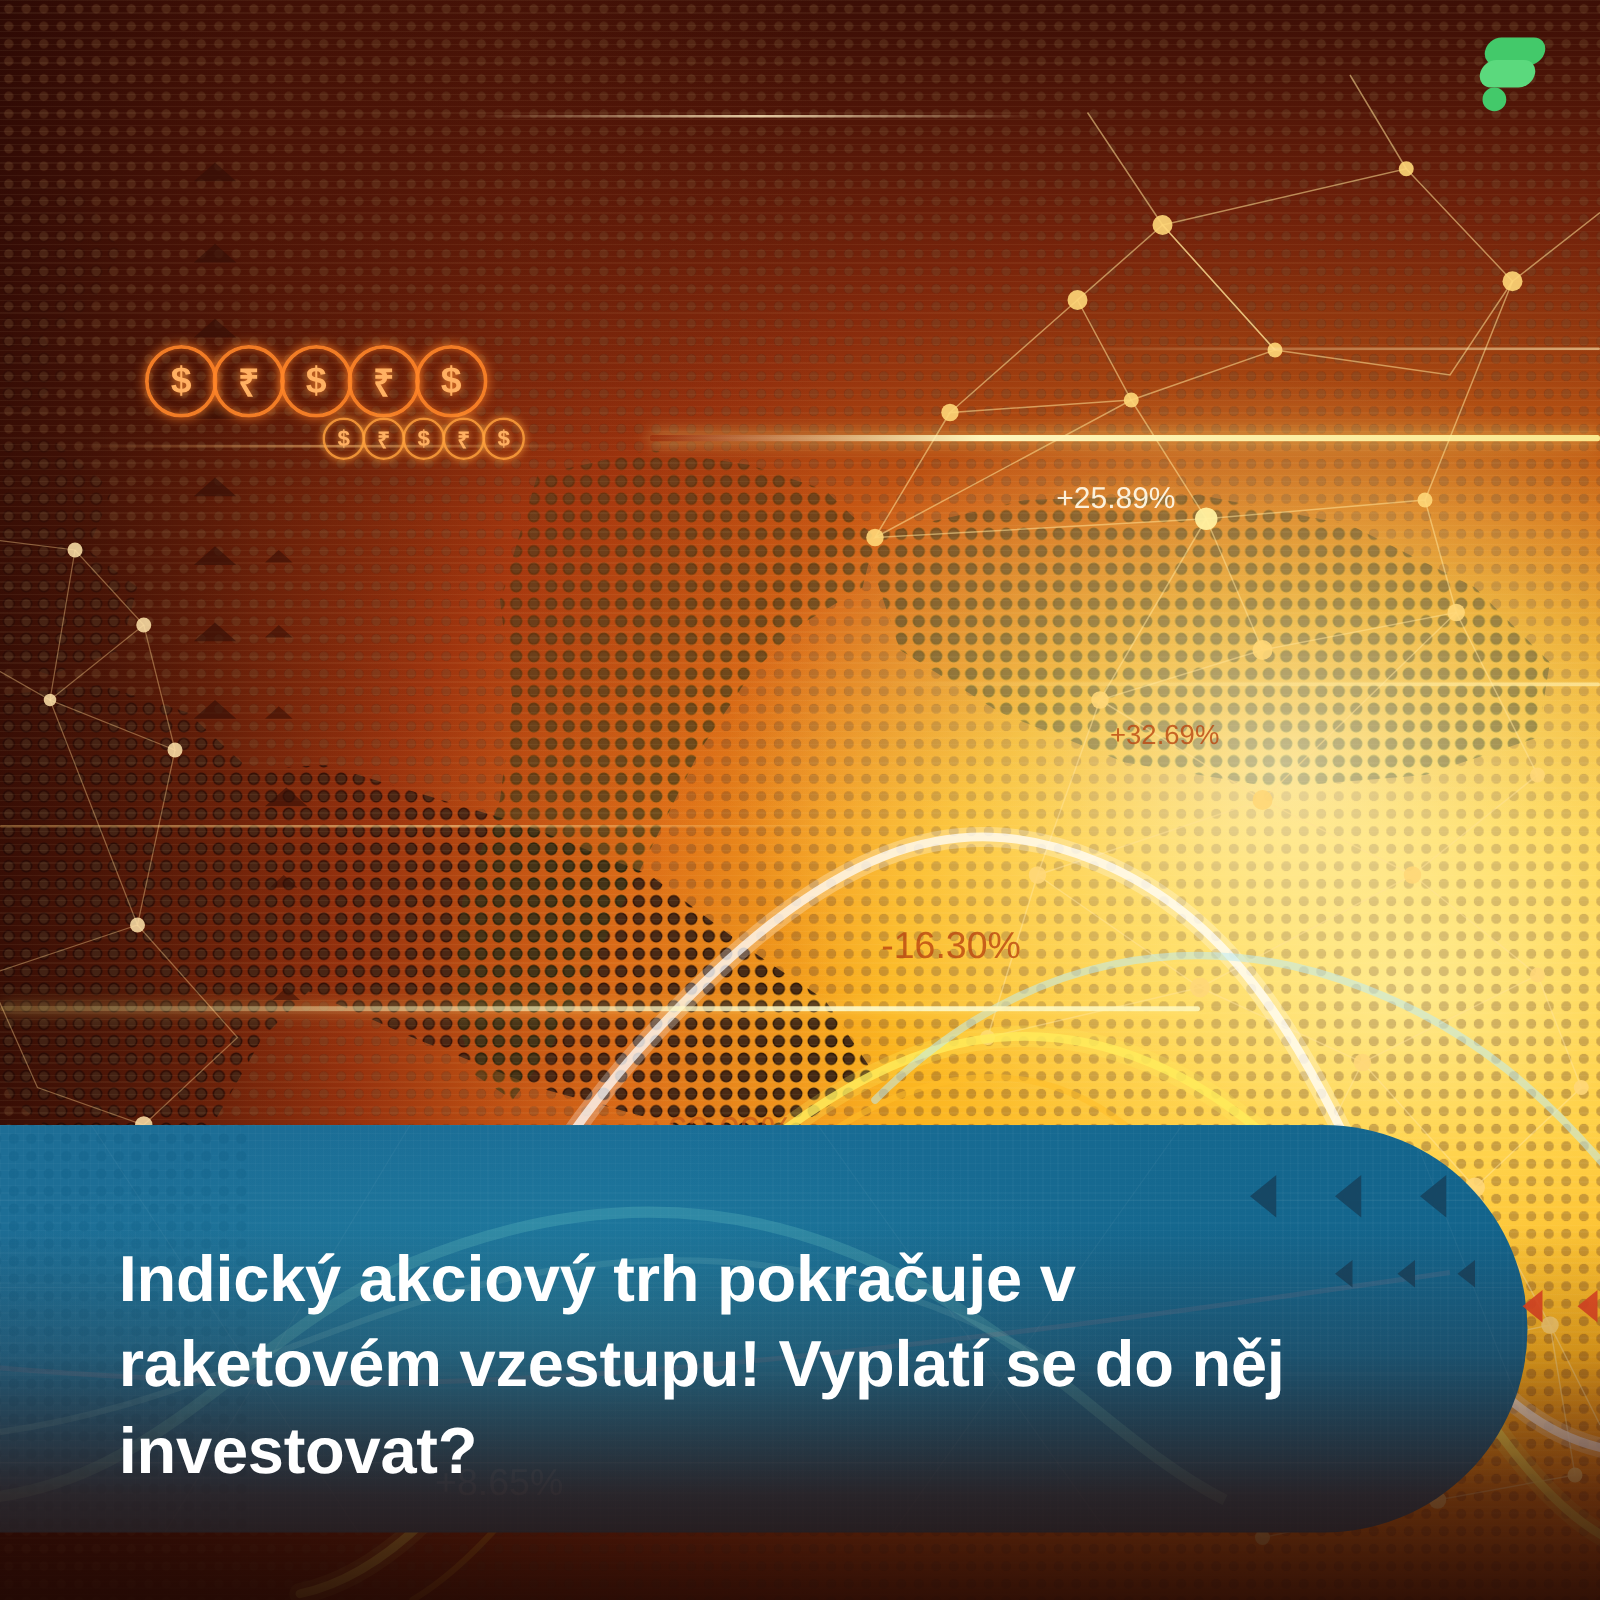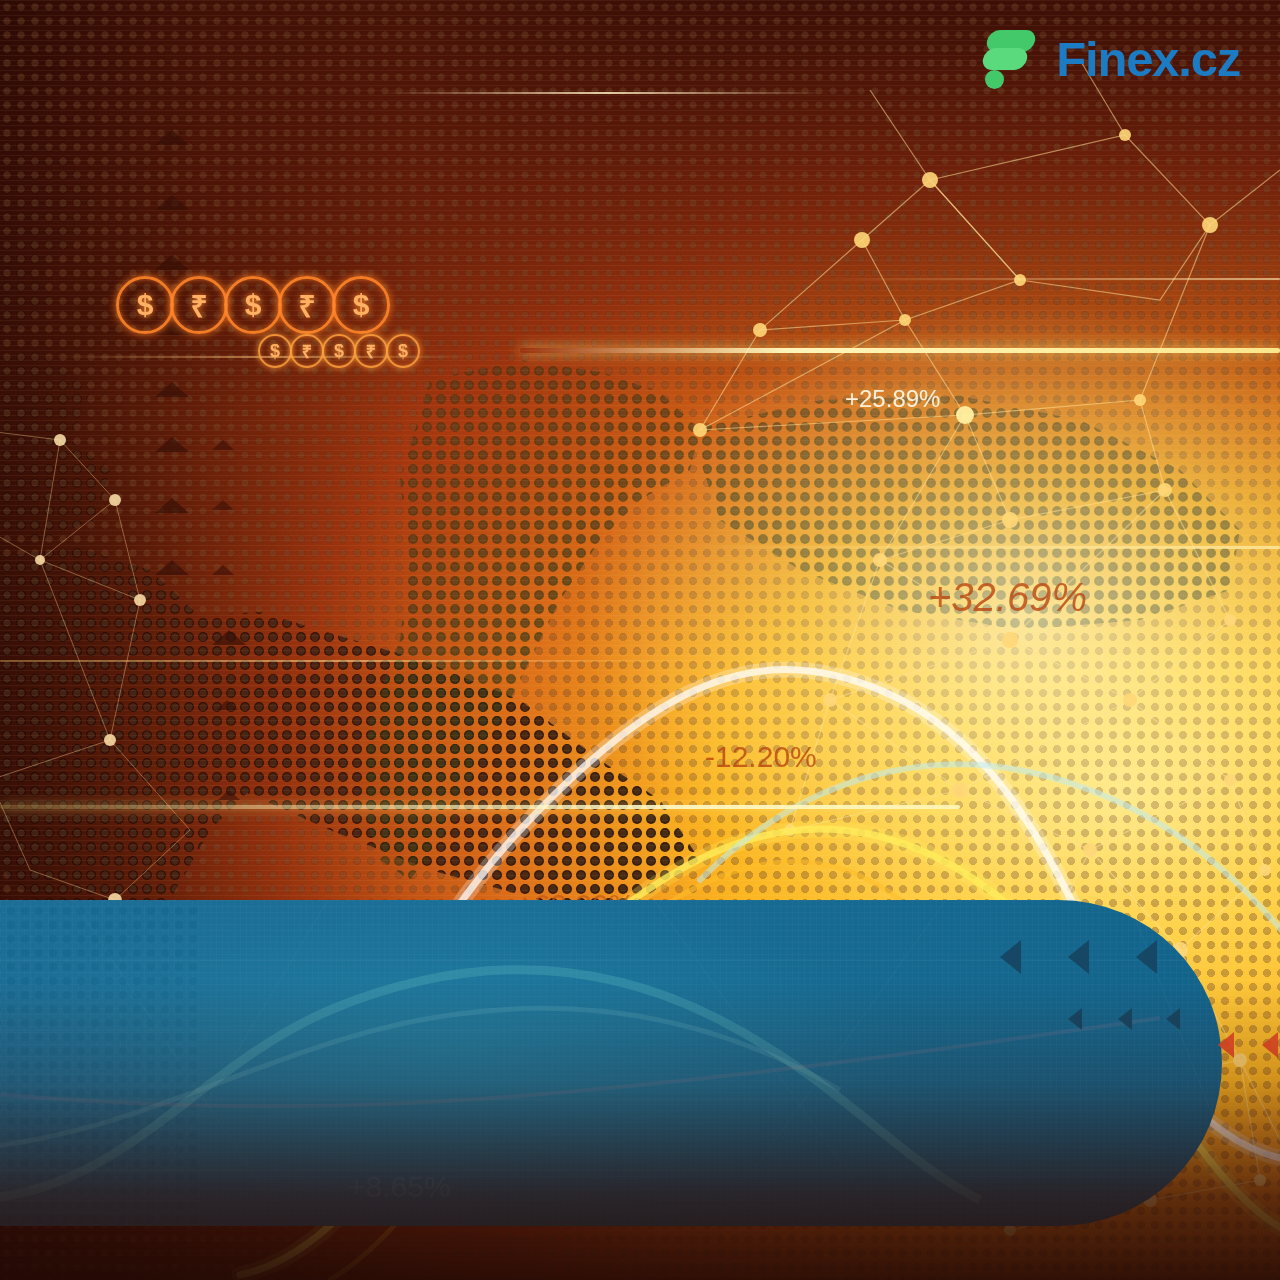--- a/index.html
+++ b/index.html
@@ -257,22 +257,22 @@
   </div>
   <div class="coins" style="left:258px;top:334px;">
     <div class="coin coin-sm">$</div>
     <div class="coin coin-sm">₹</div>
     <div class="coin coin-sm">$</div>
     <div class="coin coin-sm">₹</div>
     <div class="coin coin-sm">$</div>
   </div>
 
   <div class="pct pct-light" style="left:845px;top:385px;font-size:24px;">+25.89%</div>
-  <div class="pct pct-dark" style="left:928px;top:575px;font-size:40px;font-style:italic;">+32.69%</div>
-  <div class="pct pct-dark" style="left:705px;top:740px;font-size:30px;">-12.20%</div>
+  <div class="pct pct-dark" style="left:888px;top:575px;font-size:22px;">+32.69%</div>
+  <div class="pct pct-dark" style="left:705px;top:740px;font-size:30px;">-16.30%</div>
   <div class="pct pct-dark" style="left:516px;top:888px;font-size:30px;color:rgba(196,88,24,.72);">+62.09%</div>
 
   <div class="panel">
     <div class="panel-tex"></div>
     <div class="panel-dots"></div>
     <div class="panel-glow"></div>
     <svg class="svgl" viewBox="0 0 1222 326" preserveAspectRatio="none" style="width:1222px;height:326px;">
       <g fill="none">
         <path d="M-40,300 C120,300 190,170 330,110 C470,52 600,58 720,120 C840,182 900,260 980,300" stroke="rgba(120,215,205,.22)" stroke-width="9"></path>
         <path d="M-40,250 C140,236 260,150 420,120 C580,90 720,120 840,190" stroke="rgba(160,230,220,.14)" stroke-width="5"></path>
@@ -293,23 +293,23 @@
     <div class="tri tri-left-s" style="left:1068px;top:108px;"></div>
     <div class="tri tri-left-s" style="left:1118px;top:108px;"></div>
     <div class="tri tri-left-s" style="left:1166px;top:108px;"></div>
   </div>
 
   <div class="tri tri-left-o" style="left:1218px;top:1032px;"></div>
   <div class="tri tri-left-o" style="left:1262px;top:1032px;"></div>
 
   <div class="bg-bottom-dark"></div>
 
+  <h1 class="headline">Indický akciový trh pokračuje v raketovém vzestupu! Vyplatí se do něj investovat?</h1>
 
   <div class="logo">
     <div class="logo-mark">
       <div class="lm-bar lm-b1"></div>
       <div class="lm-bar lm-b2"></div>
       <div class="lm-dot"></div>
     </div>
-    <div class="logo-text">Finex.cz</div>
   </div>
 
 </div>
 
 </body></html>

